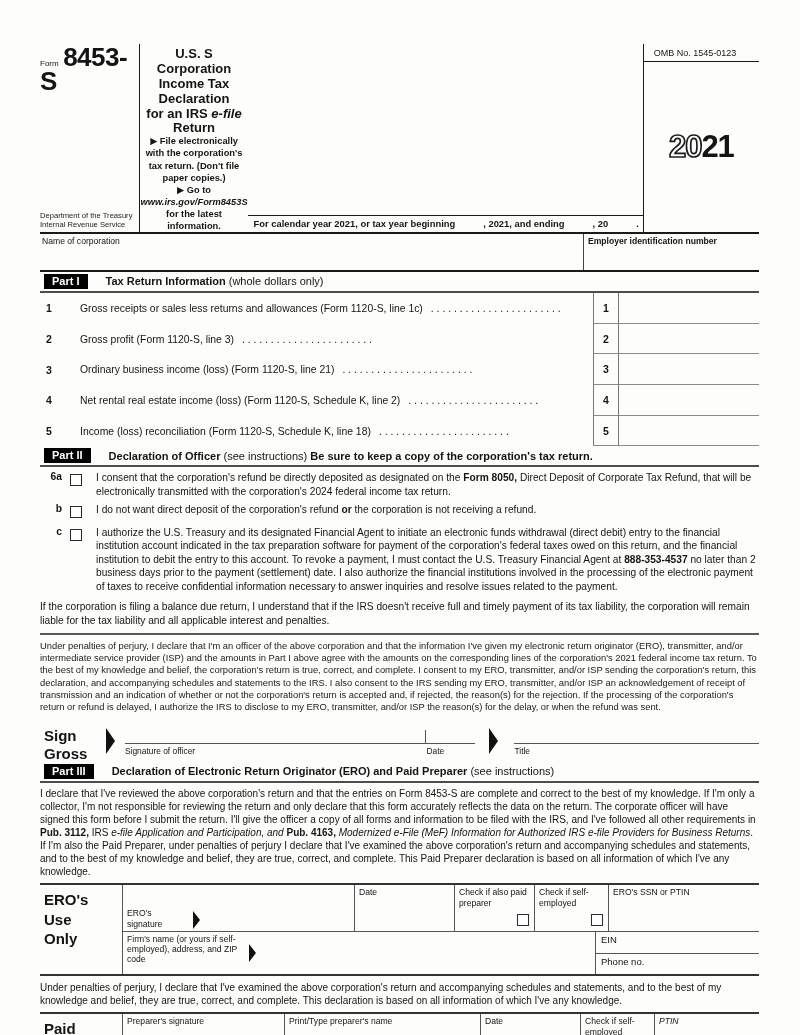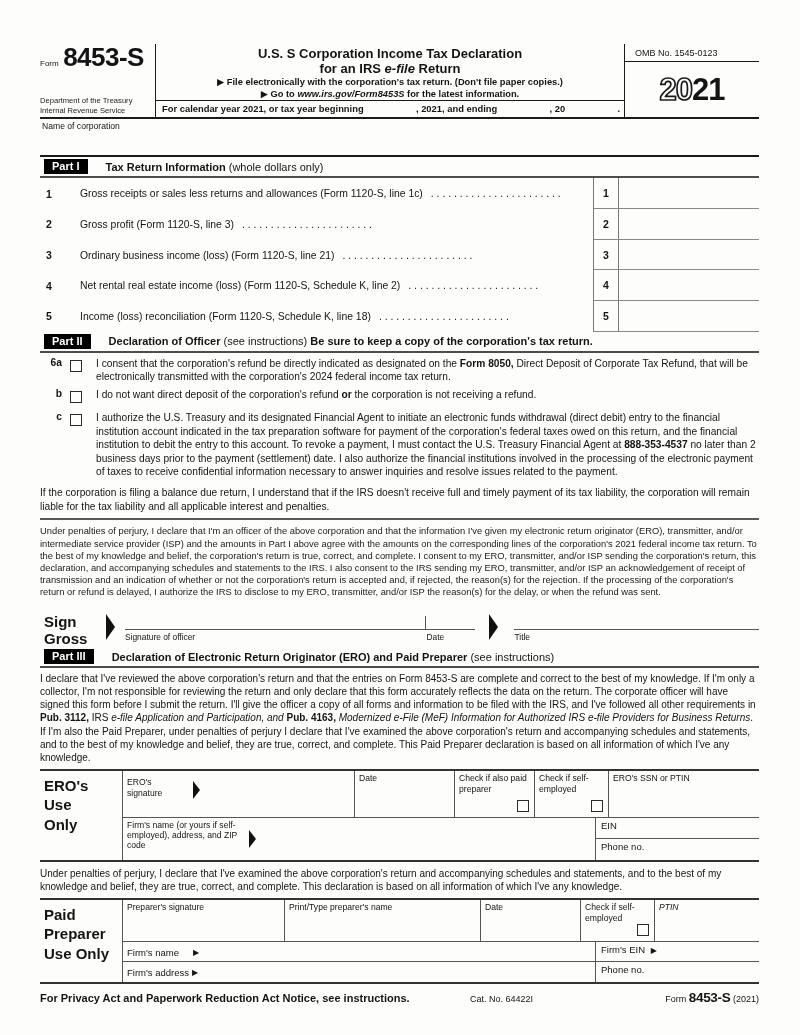--- a/index.html
+++ b/index.html
@@ -10,21 +10,21 @@
 
   .b { font-weight:bold; }
   .i { font-style:italic; }
 
   
   .hdr { display:flex; border-bottom:2.4px solid #1a1a1a; }
   .hdr-left { width:116px; border-right:1.4px solid #1a1a1a; display:flex; flex-direction:column; justify-content:space-between; padding:2px 4px 2px 0; }
   .form-word { font-size:8px; }
   .form-number-big { font-size:26px; font-weight:bold; letter-spacing:-.5px; line-height:.9; }
   .dept { font-size:7.6px; line-height:1.25; color:#222; }
-  .hdr-center { flex:1; border-right:1.4px solid #1a1a1a; display:flex; flex-direction:column; }
+  .hdr-center { flex:1; border-right:1.4px solid #1a1a1a; display:flex; flex-direction:row; }
   .titles { text-align:center; padding-top:3px; }
   .title1 { font-size:13px; font-weight:bold; line-height:1.15; }
   .title2 { font-size:13px; font-weight:bold; line-height:1.1; }
   .bullet { font-size:9.3px; font-weight:bold; text-align:center; line-height:1.3; }
   .cal-row { margin-top:auto; border-top:1.4px solid #1a1a1a; font-size:9.4px; font-weight:bold; display:flex; align-items:center; padding:2px 4px 3px 6px; white-space:nowrap; }
   .cal-blank { flex:1; min-width:28px; height:10px; }
   .hdr-right { width:134px; display:flex; flex-direction:column; }
   .omb { font-size:9px; padding:4px 0 3px 10px; border-bottom:1.4px solid #1a1a1a; }
   .yearbox { flex:1; display:flex; align-items:center; justify-content:center; }
   .year { font-size:31px; font-weight:bold; letter-spacing:-1px; }
@@ -76,21 +76,21 @@
   
   .p3-para { font-size:10px; line-height:1.31; margin-top:4px; }
 
   
   .usetable { display:flex; border-top:2.4px solid #333; border-bottom:2.4px solid #333; margin-top:5px; }
   .uselabel { width:82px; font-weight:bold; font-size:15px; line-height:1.3; padding:5px 2px 2px 4px; }
   .usegrid { flex:1; border-left:1.1px solid #555; display:flex; flex-direction:column; }
   .cell { border-right:1.1px solid #555; padding:2px 4px; font-size:8.6px; line-height:1.25; position:relative; }
   .cell-last { border-right:none; }
   .erow1 { display:flex; border-bottom:1.1px solid #555; height:47px; }
-  .c-erosig { width:232px; display:flex; }
+  .c-erosig { width:232px; display:flex;align-items:flex-end; }
   .c-erosig .lbl { width:62px; padding-top:4px; }
   .midarrow { width:0; height:0; border-top:9px solid transparent; border-bottom:9px solid transparent; border-left:7px solid #111; margin:8px 0 0 4px; }
   .c-date1 { width:100px; }
   .c-chk1 { width:80px; }
   .c-chk2 { width:74px; }
   .c-ssn { flex:1; }
   .chk-br { position:absolute; right:5px; bottom:5px; }
   .erow2 { display:flex; height:42px; }
   .c-firm { flex:1; display:flex; border-right:1.1px solid #555; padding:2px 0 2px 4px; font-size:8.6px; }
   .c-firm .lbl { width:118px; }
@@ -157,20 +157,21 @@
       <div class="hdr-right">
         <div class="omb">OMB No. 1545-0123</div>
         <div class="yearbox">
           <span class="year"><span class="year-outline">20</span><span>21</span></span>
         </div>
       </div>
     </div>
 
     <div class="name-row">
       <div class="name-cell">Name of corporation</div>
+      <div class="ein-cell">Employer identification number</div>
     </div>
 
     <div class="part-hdr">
       <span class="ptag">Part I</span>
       <span class="ptitle"><span class="b">Tax Return Information </span><span>(whole dollars only)</span></span>
     </div>
 
     <div>
       <div class="tl-row">
         <div class="tl-num">1</div>
@@ -220,21 +221,21 @@
     </div>
 
     <div class="part-hdr">
       <span class="ptag">Part II</span>
       <span class="ptitle"><span class="b">Declaration of Officer </span><span>(see instructions) </span><span class="b">Be sure to keep a copy of the corporation's tax return.</span></span>
     </div>
 
     <div class="p2-item">
       <div class="p2-num">6a</div>
       <div class="p2-chk"><span class="chk"></span></div>
-      <div class="p2-text"><span>I consent that the corporation's refund be directly indicated as designated on the </span><span class="b">Form 8050,</span><span> Direct Deposit of Corporate Tax Refund, that will be electronically transmitted with the corporation's 2024 federal income tax return.</span></div>
+      <div class="p2-text"><span>I consent that the corporation's refund be directly deposited as designated on the </span><span class="b">Form 8050,</span><span> Direct Deposit of Corporate Tax Refund, that will be electronically transmitted with the corporation's 2024 federal income tax return.</span></div>
     </div>
     <div class="p2-item">
       <div class="p2-num">b</div>
       <div class="p2-chk"><span class="chk"></span></div>
       <div class="p2-text"><span>I do not want direct deposit of the corporation's refund </span><span class="b">or</span><span> the corporation is not receiving a refund.</span></div>
     </div>
     <div class="p2-item">
       <div class="p2-num">c</div>
       <div class="p2-chk"><span class="chk"></span></div>
       <div class="p2-text"><span>I authorize the U.S. Treasury and its designated Financial Agent to initiate an electronic funds withdrawal (direct debit) entry to the financial institution account indicated in the tax preparation software for payment of the corporation's federal taxes owed on this return, and the financial institution to debit the entry to this account. To revoke a payment, I must contact the U.S. Treasury Financial Agent at </span><span class="b">888-353-4537</span><span> no later than 2 business days prior to the payment (settlement) date. I also authorize the financial institutions involved in the processing of the electronic payment of taxes to receive confidential information necessary to answer inquiries and resolve issues related to the payment.</span></div>

